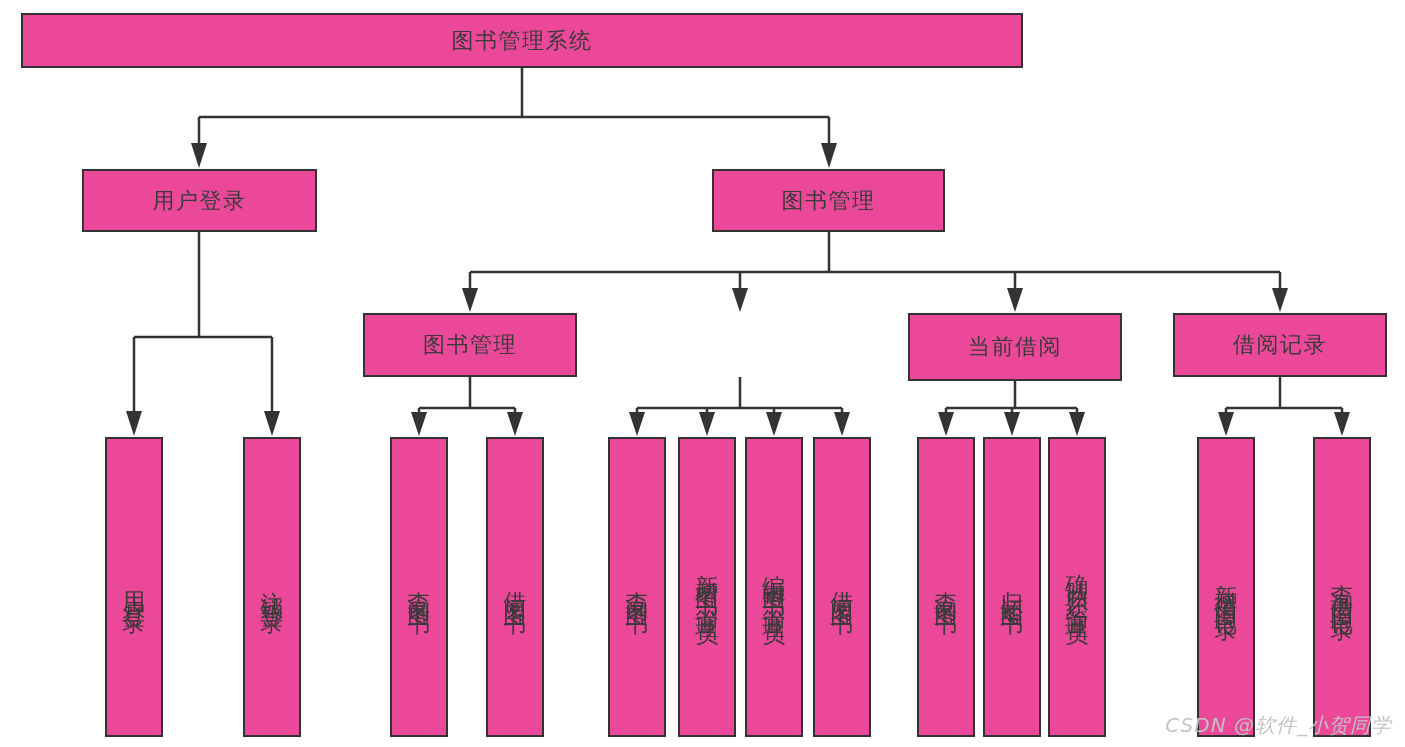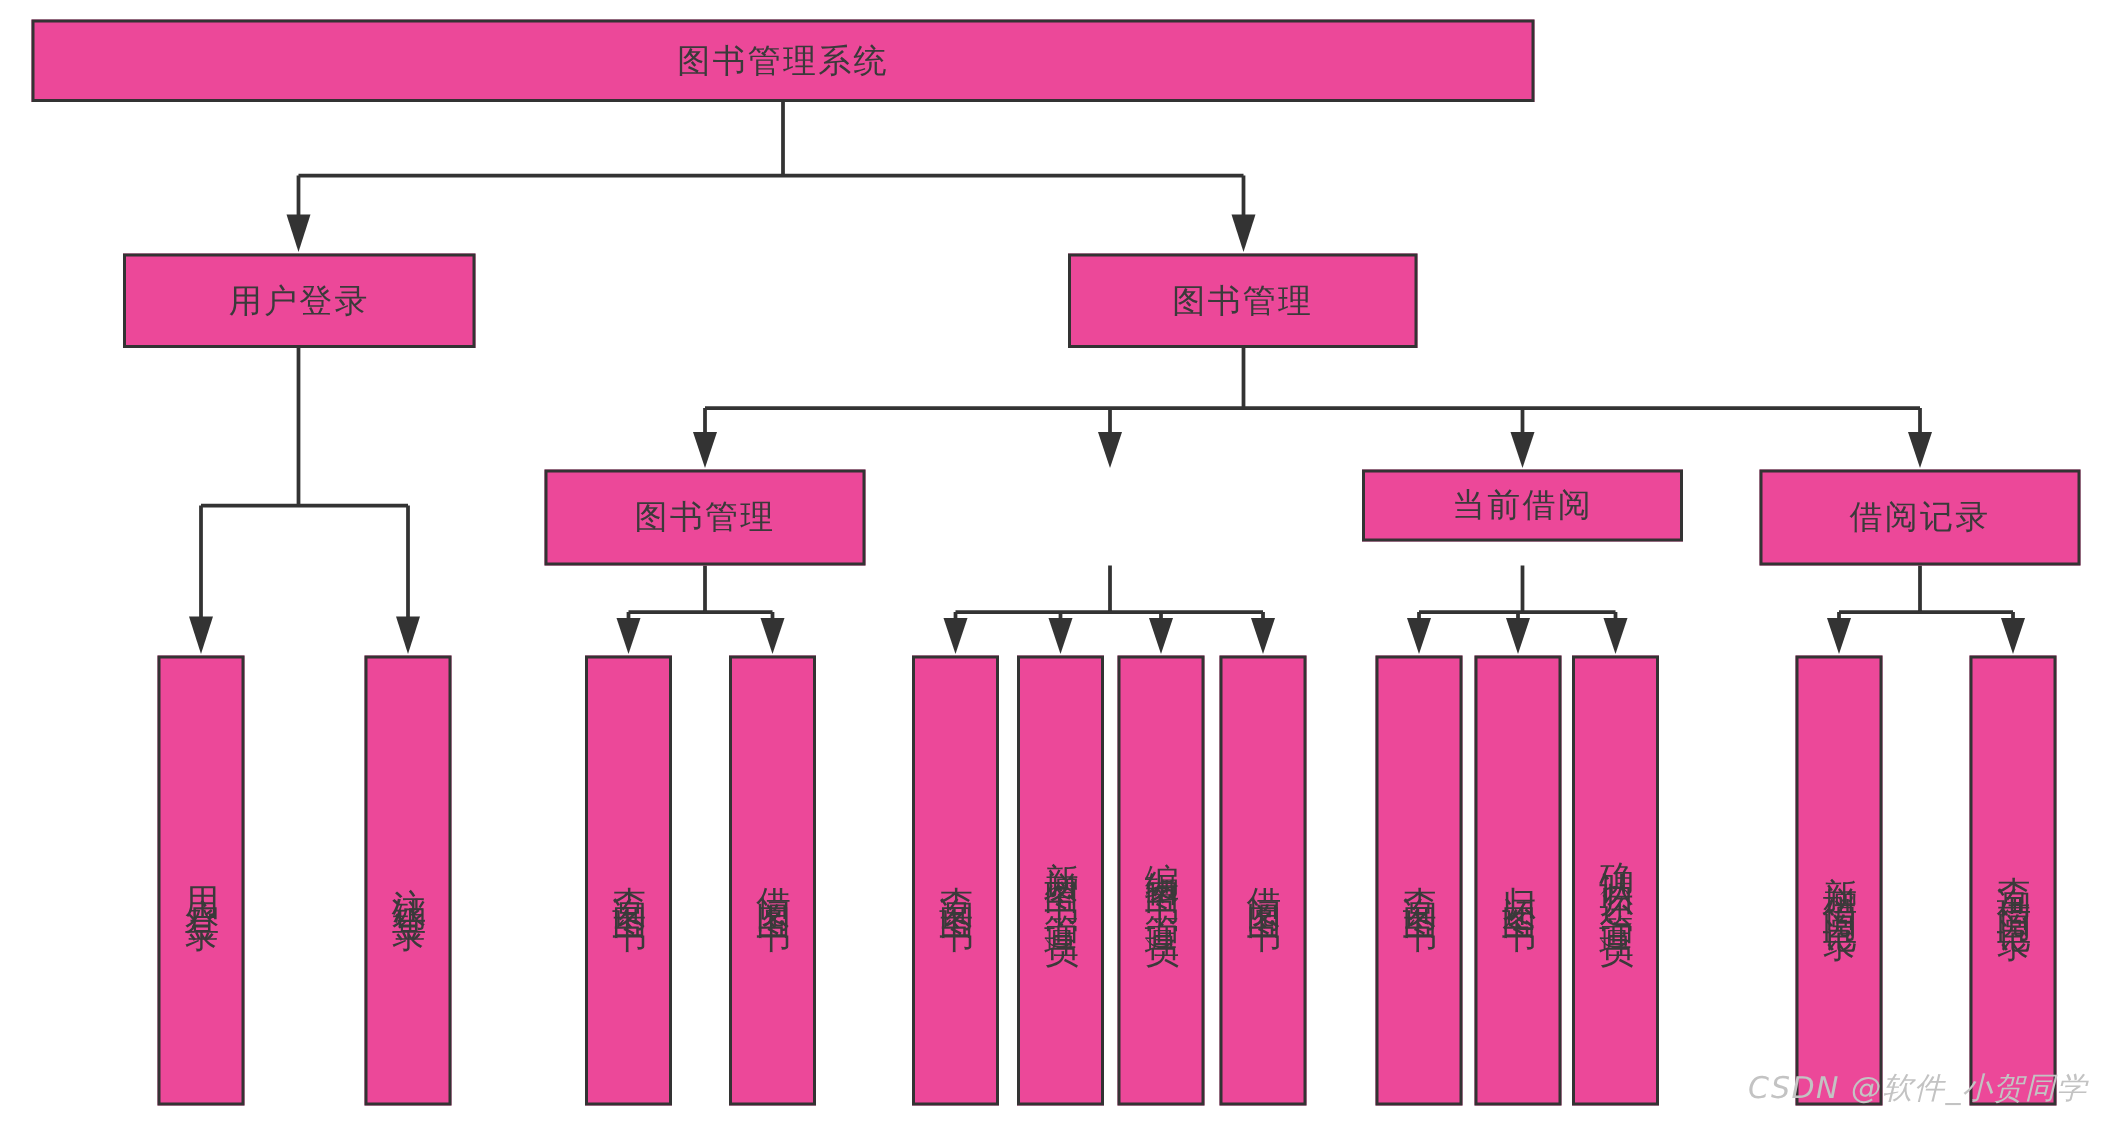--- a/index.html
+++ b/index.html
@@ -95,21 +95,21 @@
       <polygon points="1342,436 1334,412 1350,412"></polygon>
     </g>
   </svg>
 
   <div class="box hbox" style="left:21px;top:13px;width:1002px;height:55px">图书管理系统</div>
 
   <div class="box hbox" style="left:82px;top:169px;width:235px;height:63px">用户登录</div>
   <div class="box hbox" style="left:712px;top:169px;width:233px;height:63px">图书管理</div>
 
   <div class="box hbox" style="left:363px;top:313px;width:214px;height:64px">图书管理</div>
-  <div class="box hbox" style="left:908px;top:313px;width:214px;height:48px">当前借阅</div>
+  <div class="box hbox" style="left:908px;top:313px;width:214px;height:68px">当前借阅</div>
   <div class="box hbox" style="left:1173px;top:313px;width:214px;height:64px">借阅记录</div>
 
   <div class="box vbox" style="left:105px;top:437px;width:58px;height:300px">
     <span class="vtext">用户登录</span>
   </div>
   <div class="box vbox" style="left:243px;top:437px;width:58px;height:300px">
     <span class="vtext">注销登录</span>
   </div>
 
   <div class="box vbox" style="left:390px;top:437px;width:58px;height:300px">

